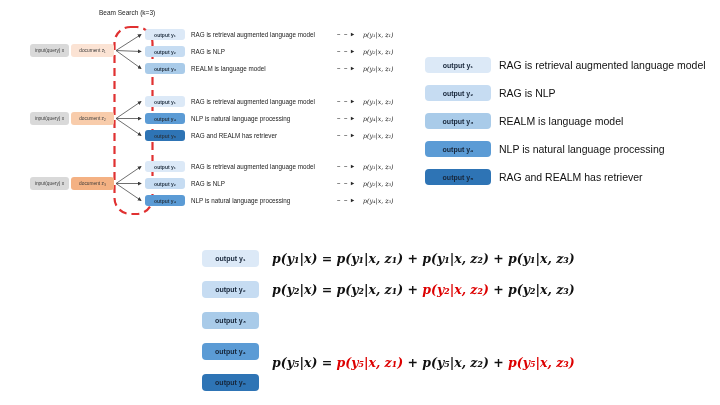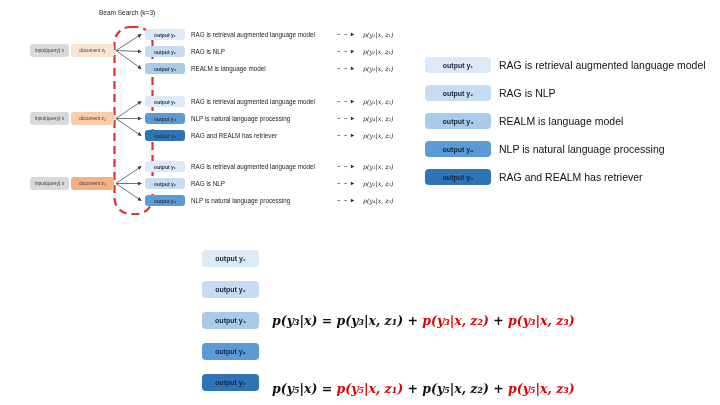--- a/index.html
+++ b/index.html
@@ -130,24 +130,25 @@
   <div class="chip-lg" style="top:85px" data-tone="2">output y₂</div>
   <div class="sent-lg" style="top:87px">RAG is NLP</div>
   <div class="chip-lg" style="top:113px" data-tone="3">output y₃</div>
   <div class="sent-lg" style="top:115px">REALM is language model</div>
   <div class="chip-lg" style="top:141px" data-tone="4">output y₄</div>
   <div class="sent-lg" style="top:143px">NLP is natural language processing</div>
   <div class="chip-lg" style="top:169px" data-tone="5">output y₅</div>
   <div class="sent-lg" style="top:171px">RAG and REALM has retriever</div>
 
   <div class="chip-eq" style="top:250px" data-tone="1">output y₁</div>
+  <div class="eq" style="top:250px"><span>p(y₁|x) = </span><span class="term" data-red="false">p(y₁|x, z₁)</span><span> + </span><span class="term" data-red="false">p(y₁|x, z₂)</span><span> + </span><span class="term" data-red="false">p(y₁|x, z₃)</span></div>
 
   <div class="chip-eq" style="top:281px" data-tone="2">output y₂</div>
+  <div class="eq" style="top:281px"><span>p(y₂|x) = </span><span class="term" data-red="false">p(y₂|x, z₁)</span><span> + </span><span class="term" data-red="true">p(y₂|x, z₂)</span><span> + </span><span class="term" data-red="false">p(y₂|x, z₃)</span></div>
 
   <div class="chip-eq" style="top:312px" data-tone="3">output y₃</div>
-  <div class="eq" style="top:312px"><span>p(y₃|x) = </span><span class="term" data-red="false">p(y₃|x, z₁)</span><span> + </span><span class="term" data-red="true">p(y₃|x, z₂)</span><span> + </span><span class="term" data-red="true">p(y₃|x, z₃)</span></div>
 
   <div class="chip-eq" style="top:343px" data-tone="4">output y₄</div>
 
   <div class="chip-eq" style="top:374px" data-tone="5">output y₅</div>
-  <div class="eq" style="top:380px"><span>p(y₅|x) = </span><span class="term" data-red="true">p(y₅|x, z₁)</span><span> + </span><span class="term" data-red="false">p(y₅|x, z₂)</span><span> + </span><span class="term" data-red="true">p(y₅|x, z₃)</span></div>
+  <div class="eq" style="top:354px"><span>p(y₅|x) = </span><span class="term" data-red="true">p(y₅|x, z₁)</span><span> + </span><span class="term" data-red="false">p(y₅|x, z₂)</span><span> + </span><span class="term" data-red="true">p(y₅|x, z₃)</span></div>
 
 </div>
 
 </body></html>

